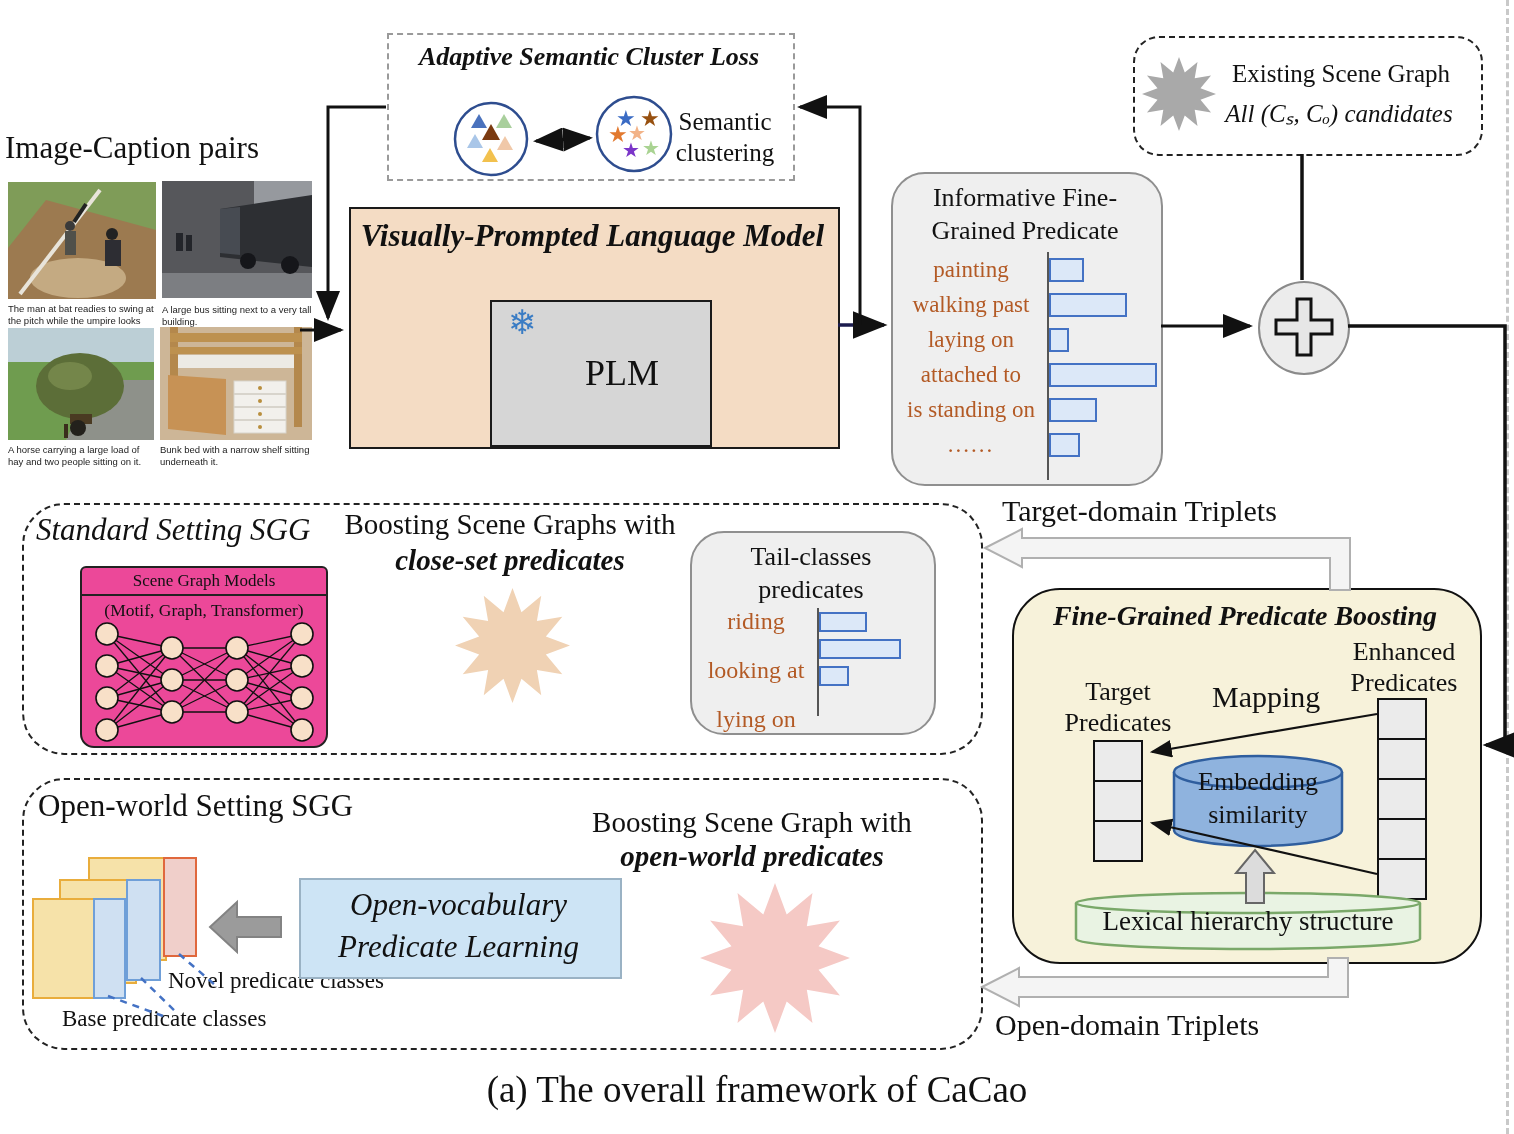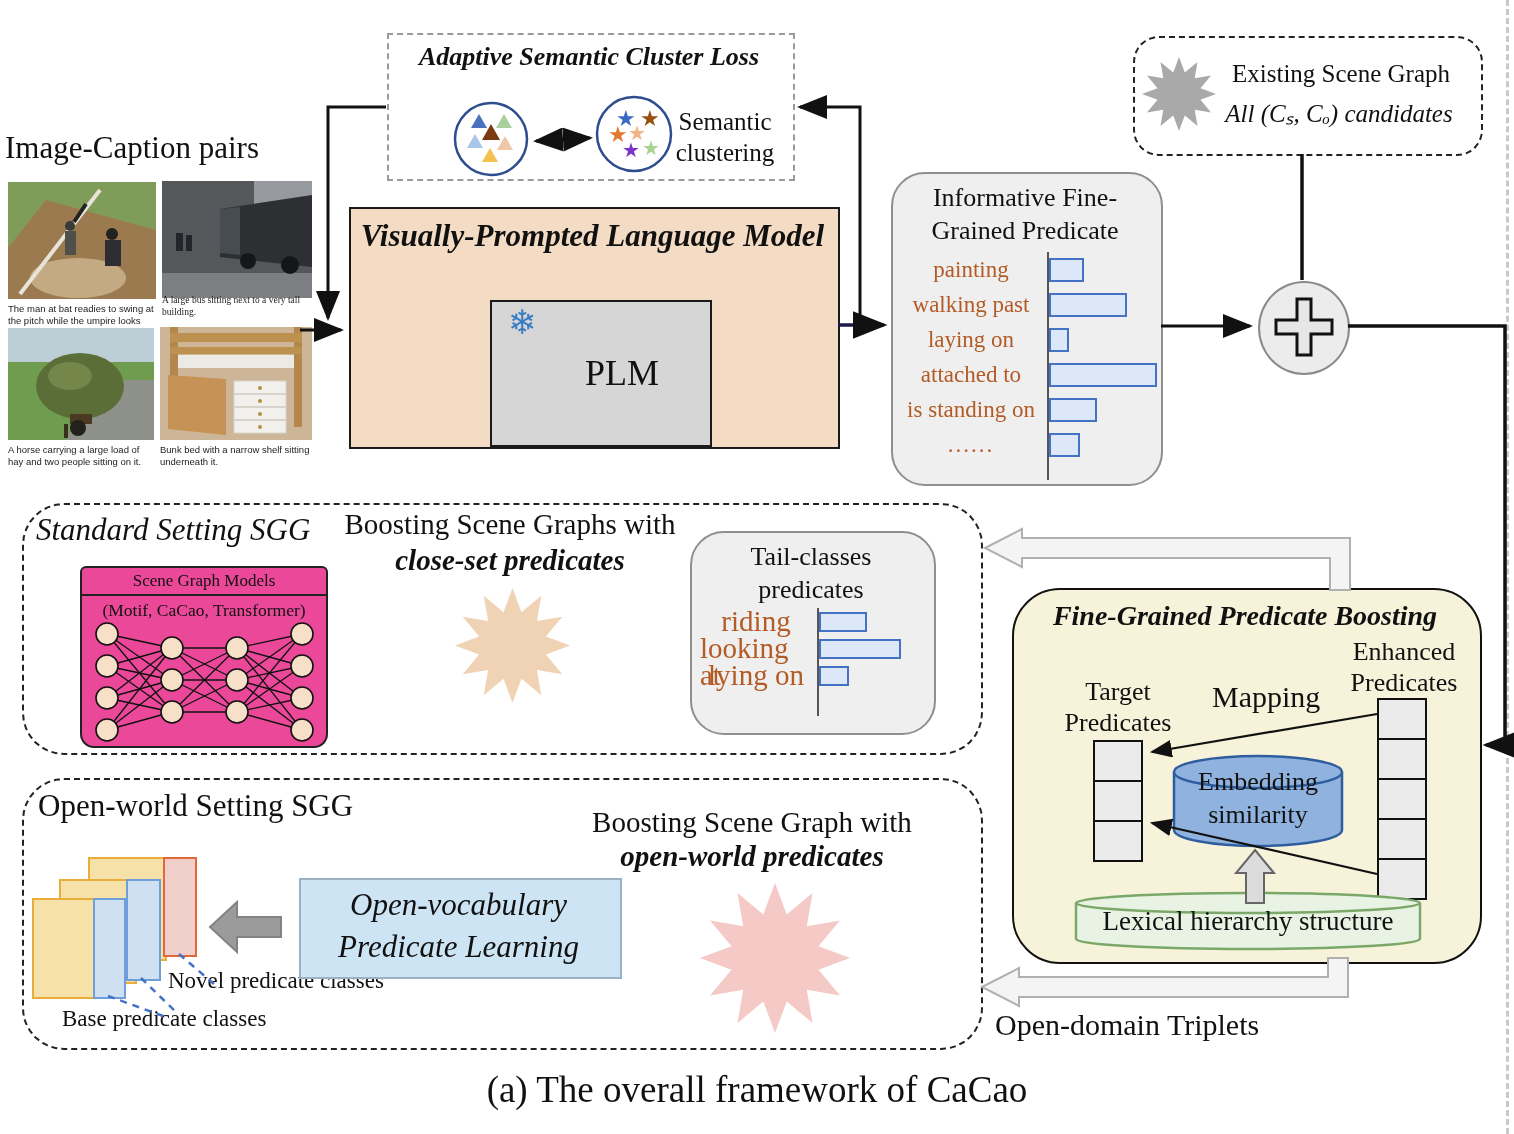--- a/index.html
+++ b/index.html
@@ -68,21 +68,21 @@
       <rect x="92" y="0" width="58" height="42" fill="#96999e"></rect>
       <rect x="0" y="92" width="150" height="25" fill="#7c7e82"></rect>
       <polygon points="58,28 150,14 150,86 58,76" fill="#2d2f33"></polygon>
       <polygon points="58,28 78,26 78,74 58,72" fill="#474b52"></polygon>
       <circle cx="86" cy="80" r="8" fill="#15161a"></circle>
         <circle cx="128" cy="84" r="9" fill="#15161a"></circle>
       <rect x="14" y="52" width="7" height="18" fill="#23252a"></rect>
         <rect x="24" y="54" width="6" height="16" fill="#23252a"></rect>
     </svg>
   </div>
-  <div class="abs cap" style="left:162px;top:294px;width:150px;font-family:Liberation Serif, serif;">A large bus sitting next to a very tall building.</div>
+  <div class="abs cap" style="left:162px;top:304px;width:150px;">A large bus sitting next to a very tall building.</div>
 
   <div class="abs" style="left:8px;top:328px;">
     <svg class="photo" width="146" height="112" viewBox="0 0 146 112">
       <rect width="146" height="112" fill="#6f9c4f"></rect>
       <rect x="0" y="0" width="146" height="34" fill="#bccfd6"></rect>
       <polygon points="58,112 86,52 146,52 146,112" fill="#8e918a"></polygon>
       <ellipse cx="72" cy="58" rx="44" ry="33" fill="#5c6e38"></ellipse>
       <ellipse cx="62" cy="48" rx="22" ry="14" fill="#74864a"></ellipse>
       <rect x="62" y="86" width="22" height="10" fill="#4a3a22"></rect>
       <circle cx="70" cy="100" r="8" fill="#23211c"></circle>
@@ -173,29 +173,30 @@
       <div class="bar" style="height: 24px; width: 31px;"></div>
     </div>
   </div>
 
   <div class="abs pluscircle" style="left:1258px;top:281px;width:88px;height:90px;">
     <svg width="88" height="90" viewBox="0 0 88 90">
       <path d="M 37 16 h 14 v 21 h 21 v 14 h -21 v 21 h -14 v -21 h -21 v -14 h 21 z" fill="#e6e6e6" stroke="#111" stroke-width="3"></path>
     </svg>
   </div>
 
+  <div class="abs ser" style="left:1002px;top:494px;width:300px;font-size:30px;">Target-domain Triplets</div>
 
   <div class="abs dash-blk round40" style="left:22px;top:503px;width:957px;height:248px;"></div>
   <div class="abs ser" style="left:36px;top:512px;width:320px;font-size:31px;font-style:italic;">Standard Setting SGG</div>
   <div class="abs ser ctr" style="left:340px;top:508px;width:340px;font-size:29px;">Boosting Scene Graphs with</div>
   <div class="abs ser ctr t-bold-it" style="left:340px;top:544px;width:340px;font-size:29px;">close-set predicates</div>
 
   <div class="abs sgmbox" style="left:80px;top:566px;width:244px;height:178px;">
     <div class="ser ctr" style="font-size:17px;border-bottom:2px solid #222;padding:3px 0;">Scene Graph Models</div>
-    <div class="ser ctr" style="font-size:17.5px;padding-top:4px;">(Motif, CaCao, Transformer)</div>
+    <div class="ser ctr" style="font-size:17.5px;padding-top:4px;">(Motif, Graph, Transformer)</div>
     <svg id="nn-svg" width="244" height="122" viewBox="0 0 244 122">
         <line x1="25" y1="13" x2="90" y2="27" stroke="#111" stroke-width="1.3"></line>
         <line x1="25" y1="13" x2="90" y2="59" stroke="#111" stroke-width="1.3"></line>
         <line x1="25" y1="13" x2="90" y2="91" stroke="#111" stroke-width="1.3"></line>
         <line x1="25" y1="45" x2="90" y2="27" stroke="#111" stroke-width="1.3"></line>
         <line x1="25" y1="45" x2="90" y2="59" stroke="#111" stroke-width="1.3"></line>
         <line x1="25" y1="45" x2="90" y2="91" stroke="#111" stroke-width="1.3"></line>
         <line x1="25" y1="77" x2="90" y2="27" stroke="#111" stroke-width="1.3"></line>
         <line x1="25" y1="77" x2="90" y2="59" stroke="#111" stroke-width="1.3"></line>
         <line x1="25" y1="77" x2="90" y2="91" stroke="#111" stroke-width="1.3"></line>
@@ -242,21 +243,21 @@
 
   <div class="abs" style="left:455px;top:588px;">
     <svg width="115" height="115" viewBox="0 0 100 100">
       <polygon fill="#f0d2b4" points="50,0 57.8,21 75,6.7 71.2,28.8 93.3,25 79,42.2 100,50 79,57.8 93.3,75 71.2,71.2 75,93.3 57.8,79 50,100 42.2,79 25,93.3 28.8,71.2 6.7,75 21,57.8 0,50 21,42.2 6.7,25 28.8,28.8 25,6.7 42.2,21"></polygon>
     </svg>
   </div>
 
   <div class="abs graybox" style="left:690px;top:531px;width:242px;height:200px;"></div>
   <div class="abs ser ctr" style="left:722px;top:541px;width:178px;font-size:26px;line-height:1.25;">Tail-classes predicates</div>
   <div class="abs minichart" style="left:700px;top:608px;">
-    <div class="mlabels orange ser" style="width:112px;font-size:29px;">
+    <div class="mlabels orange ser" style="width:112px;font-size:24px;gap:22px;">
       <span style="height:27px;line-height:27px;">riding</span>
       <span style="height:27px;line-height:27px;">looking at</span>
       <span style="height:27px;line-height:27px;">lying on</span>
     </div>
     <div class="mbars" style="margin-left:5px;height:104px;padding-top:4px;gap:7px;">
       <div class="bar" style="height: 20px; width: 48px;"></div>
       <div class="bar" style="height: 20px; width: 82px;"></div>
       <div class="bar" style="height: 20px; width: 30px;"></div>
     </div>
   </div>

